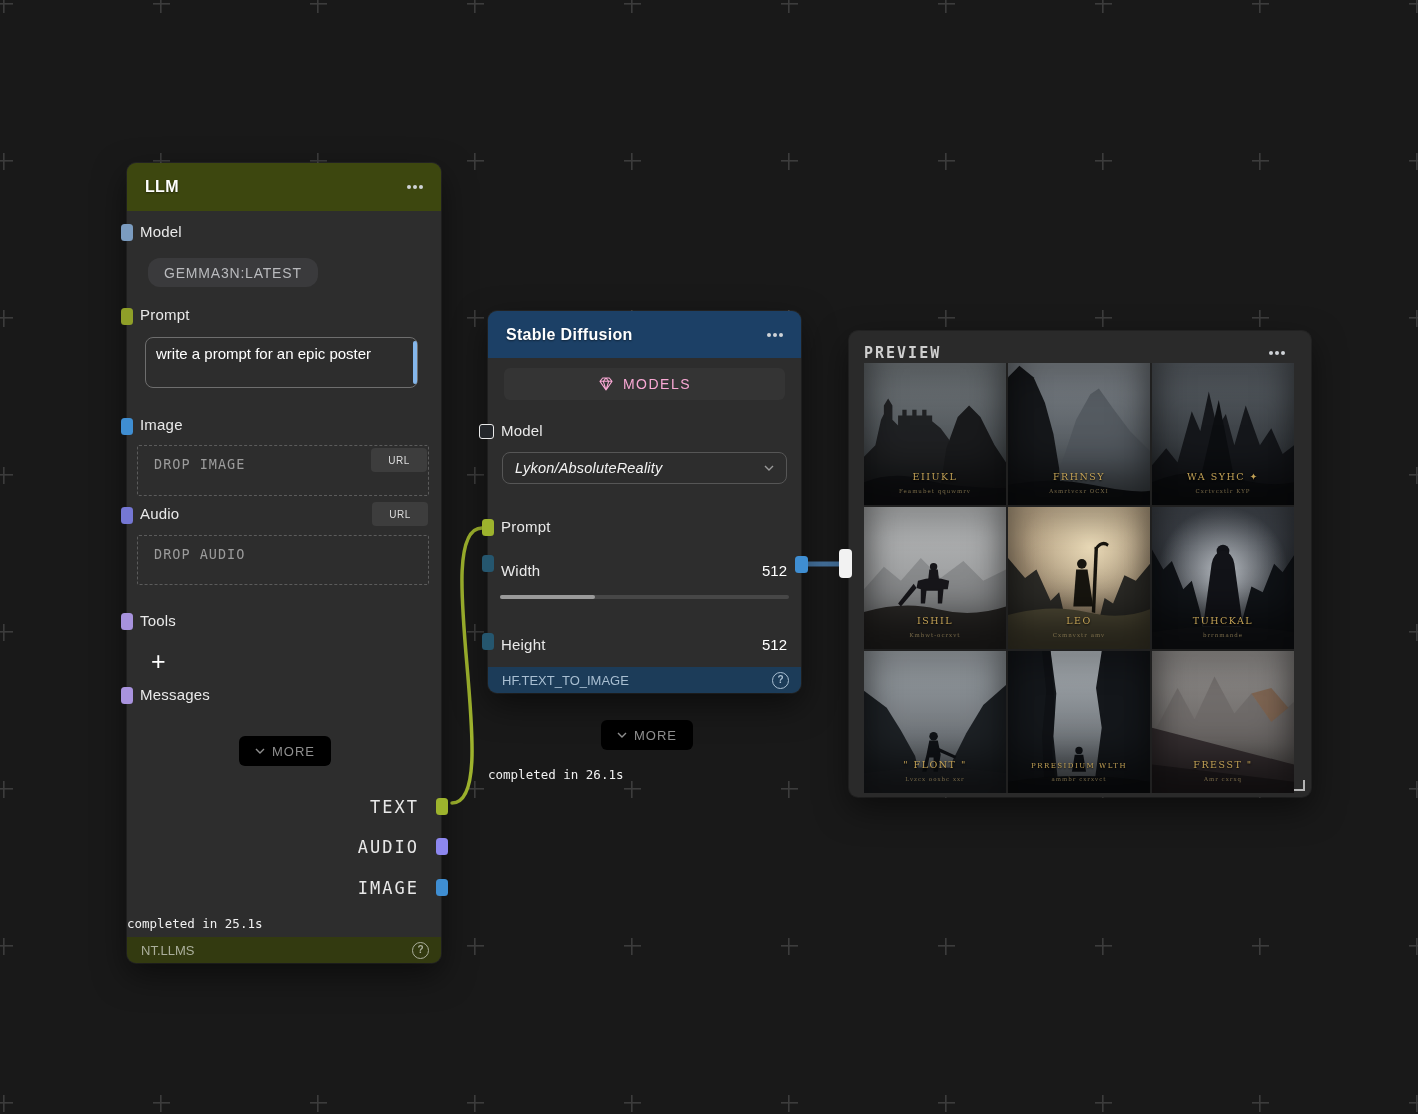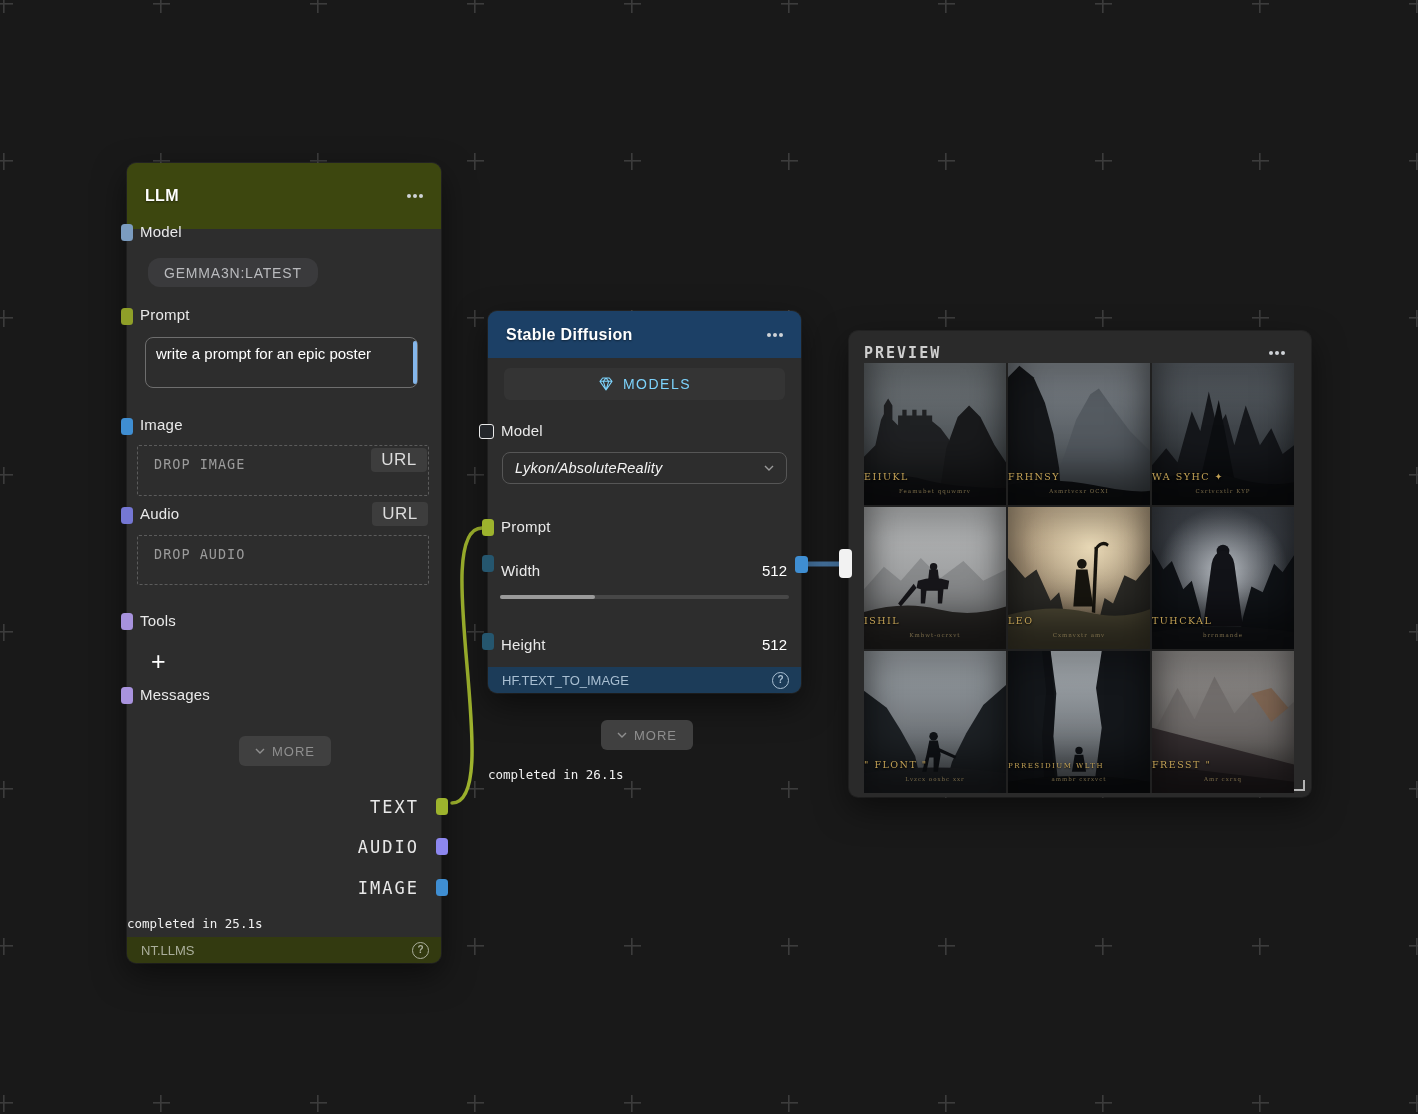--- a/index.html
+++ b/index.html
@@ -16,67 +16,67 @@
     background:
       linear-gradient(var(--plusc),var(--plusc)) center/100% 1.6px no-repeat,
       linear-gradient(var(--plusc),var(--plusc)) center/1.6px 100% no-repeat;}
 
   
   #edges{position:absolute;left:0;top:0;pointer-events:none;}
 
   
   .node{position:absolute;background:#2d2d2d;border-radius:9px;
     box-shadow:0 0 0 1px rgba(255,255,255,.05),0 12px 32px rgba(0,0,0,.5);}
-  .nhead{position:absolute;left:0;top:0;right:0;height:66px;border-radius:9px 9px 0 0;
+  .nhead{position:absolute;left:0;top:0;right:0;height:48px;border-radius:9px 9px 0 0;
     display:flex;align-items:center;justify-content:space-between;padding:0 18px;box-sizing:border-box;}
   .ntitle{font-size:16px;font-weight:bold;color:#fff;text-shadow:0 1px 2px rgba(0,0,0,.45);letter-spacing:.3px;}
   .dots{width:4px;height:4px;border-radius:50%;background:#cfd3d7;box-shadow:6px 0 0 #cfd3d7,12px 0 0 #cfd3d7;margin-right:12px;}
   .nfoot{position:absolute;left:0;right:0;bottom:0;height:26px;border-radius:0 0 9px 9px;
     display:flex;align-items:center;justify-content:space-between;padding:0 12px 0 14px;box-sizing:border-box;font-size:13px;}
   .helpc{width:15px;height:15px;border-radius:50%;border:1.4px solid currentColor;
     display:flex;align-items:center;justify-content:center;font-size:10px;font-weight:bold;line-height:1;}
 
   .lbl{position:absolute;font-size:15px;color:#e9e9e9;letter-spacing:.2px;}
   .port{position:absolute;width:12px;height:17px;border-radius:3.5px;}
   .chip{position:absolute;background:#3a3a3c;border-radius:12px;color:#b9babd;
     font-size:14px;letter-spacing:.8px;display:flex;align-items:center;padding:0 16px;height:29px;}
   .ta{position:absolute;border:1px solid #6e6e6e;border-radius:8px;background:transparent;
     color:#fff;font-size:15px;line-height:1.35;padding:6px 12px 6px 10px;box-sizing:border-box;resize:none;outline:none;
     font-family:"Liberation Sans",sans-serif;overflow:hidden;}
   .tabar{position:absolute;width:4px;border-radius:3px;background:#84b6ea;}
   .dropbox{position:absolute;border:1.5px dashed #5b5b5b;border-radius:2px;box-sizing:border-box;}
   .droptxt{position:absolute;left:16px;top:10px;font-size:13.5px;color:#9b9b9b;letter-spacing:1px;}
   .urlbtn{position:absolute;width:56px;height:24px;background:#3d3d3d;border-radius:4px;border:none;
-    color:#dcdcdc;font-size:17px;letter-spacing:.5px;display:flex;align-items:center;justify-content:center;cursor:pointer;}
+    color:#dcdcdc;font-size:10px;letter-spacing:.5px;display:flex;align-items:center;justify-content:center;cursor:pointer;}
   .plusbtn{position:absolute;color:#fff;font-size:25px;font-weight:300;background:none;border:none;cursor:pointer;line-height:1;}
-  .morebtn{position:absolute;width:92px;height:30px;background:#404040;border:none;border-radius:6px;cursor:pointer;
+  .morebtn{position:absolute;width:92px;height:30px;background:#000000;border:none;border-radius:6px;cursor:pointer;
     display:flex;align-items:center;justify-content:center;gap:7px;color:#8f8f8f;font-size:13px;letter-spacing:1px;}
   .chev{width:10px;height:6px;}
   .outrow{position:absolute;right:22px;height:24px;display:flex;align-items:center;}
   .outlbl{font-family:"DejaVu Sans Mono",monospace;font-size:17px;letter-spacing:2px;color:#e8e8e8;}
   .status{position:absolute;left:0;right:0;text-align:left;font-family:"DejaVu Sans Mono",monospace;
     font-size:12.5px;color:#f0f0f0;}
   .bigbtn{position:absolute;height:32px;background:#343434;border:none;border-radius:6px;cursor:pointer;
-    display:flex;align-items:center;justify-content:center;gap:9px;color:#7dd3fc;font-size:14px;letter-spacing:1.5px;}
+    display:flex;align-items:center;justify-content:center;gap:9px;color:#f9a8d4;font-size:14px;letter-spacing:1.5px;}
   .select{position:absolute;height:32px;border:1px solid #565656;border-radius:8px;box-sizing:border-box;cursor:pointer;
     display:flex;align-items:center;justify-content:space-between;padding:0 12px;color:#f2f2f2;}
   .selval{font-size:14.5px;font-style:italic;letter-spacing:.2px;}
   .val{position:absolute;font-size:15px;color:#fff;}
   .slider{position:absolute;height:3.5px;border-radius:2px;background:#474747;cursor:pointer;}
   .sliderfill{height:100%;border-radius:2px;background:#9a9a9a;}
 
   
   .pv-title{position:absolute;left:15px;top:13px;font-family:"DejaVu Sans Mono",monospace;
     font-weight:bold;font-size:15px;letter-spacing:2px;color:#cfcfcf;text-align:center;}
   .grid{position:absolute;left:15px;top:32px;width:430px;height:430px;
     display:grid;grid-template-columns:repeat(3,1fr);grid-template-rows:repeat(3,1fr);gap:2px;background:#202020;}
   .tile{position:relative;overflow:hidden;cursor:pointer;}
   .tile svg{position:absolute;inset:0;width:100%;height:100%;}
   .tile .shade{position:absolute;inset:0;box-shadow:inset 0 -34px 38px rgba(0,0,0,.55),inset 0 18px 26px rgba(0,0,0,.22);}
-  .cap{position:absolute;left:0;right:0;bottom:16%;text-align:left;
+  .cap{position:absolute;left:0;right:0;bottom:16%;text-align:center;
     font-family:"DejaVu Serif",serif;font-size:9.5px;letter-spacing:1.5px;text-shadow:0 1px 2px #000;}
   .sub{position:absolute;left:0;right:0;bottom:8%;text-align:center;
     font-family:"DejaVu Serif",serif;font-size:5.5px;letter-spacing:1px;color:#8d7c54;opacity:.85;}
   .resize{position:absolute;right:5px;bottom:5px;}
 </style>
 </head>
 <body style="--plusc: #3c3c3c; background: rgb(25, 25, 25);">
 
 <div id="gridlayer">
     <div class="plus" style="left: -4.5px; top: -4.5px;"></div>

